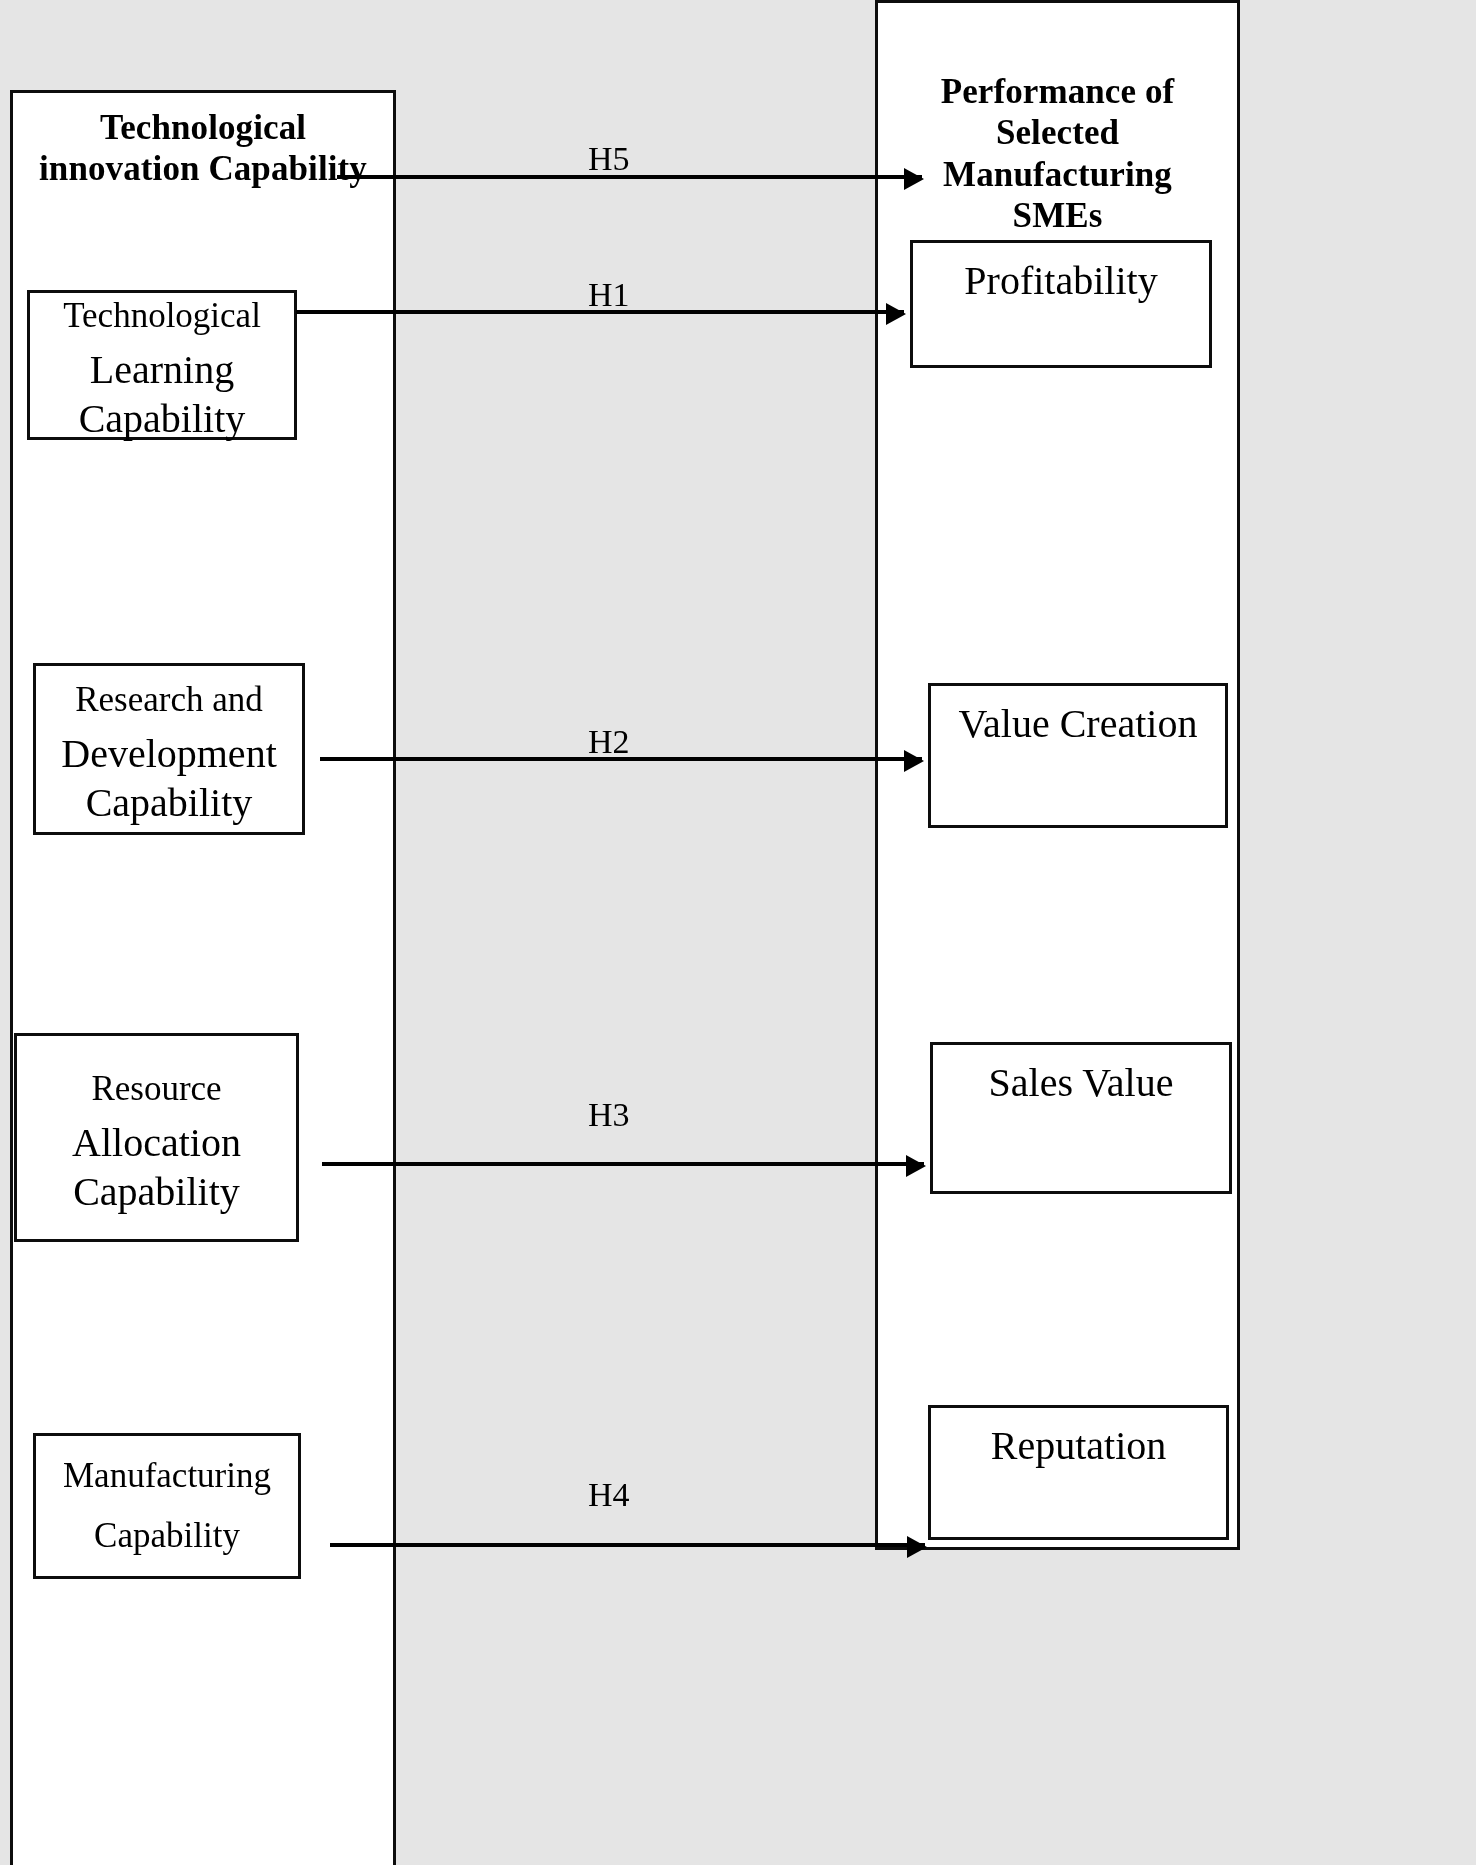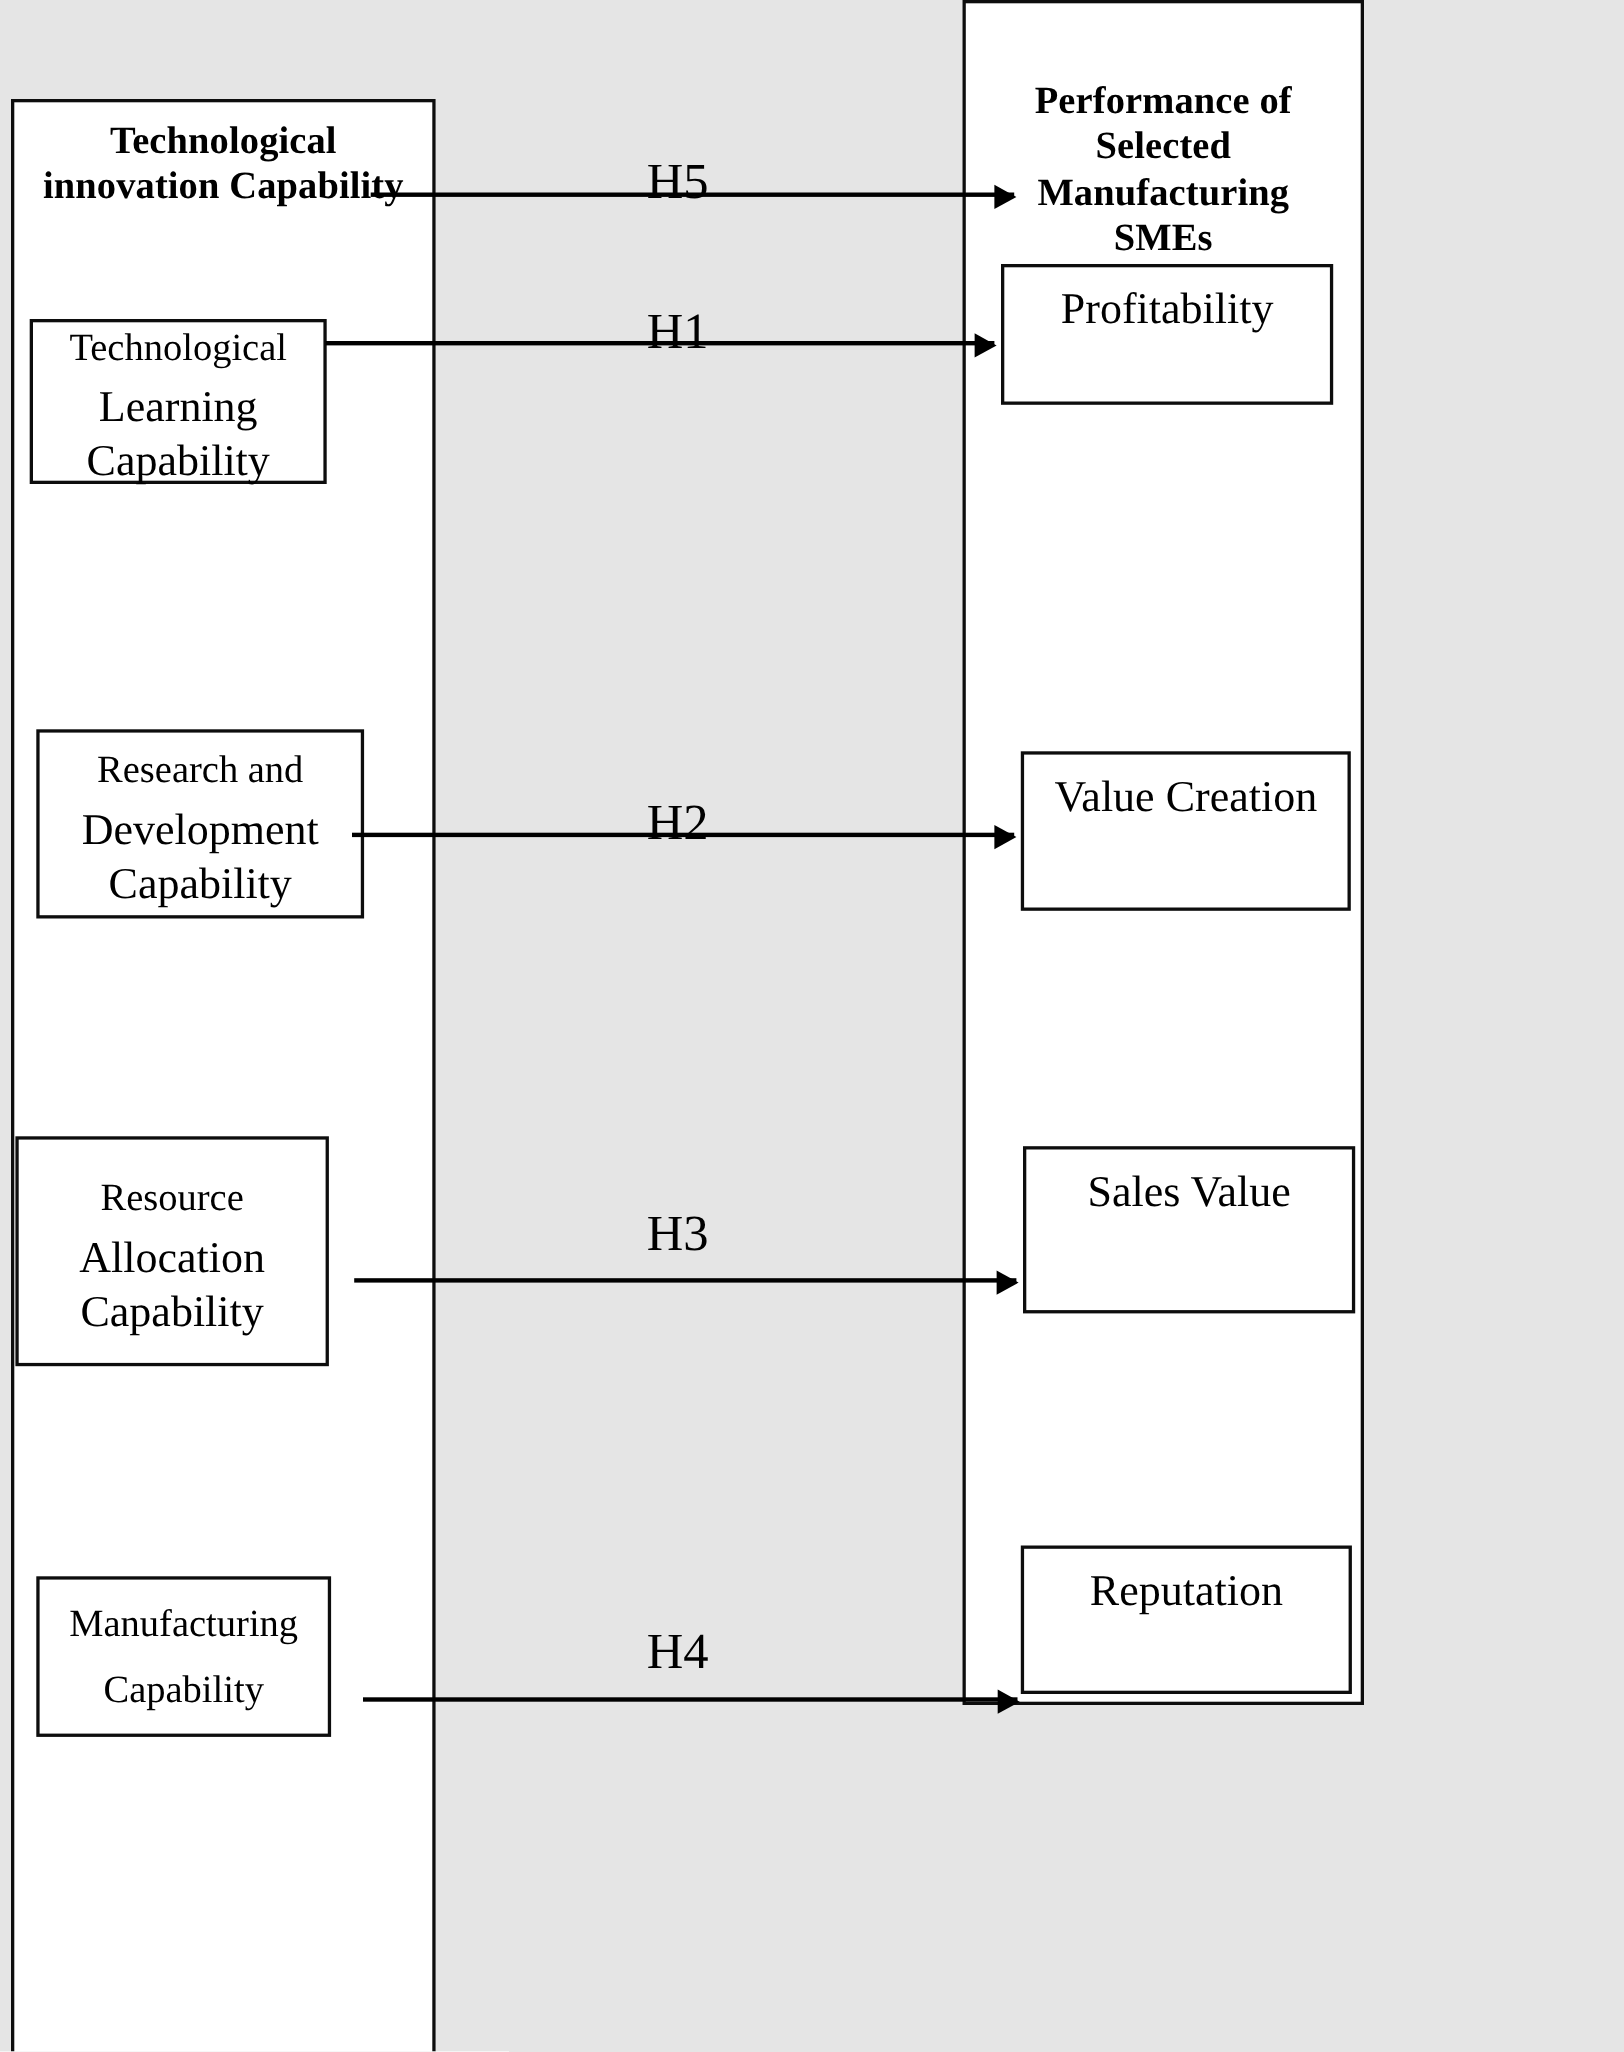--- a/index.html
+++ b/index.html
@@ -75,21 +75,21 @@
     right: -2px;
     top: -11px;
     width: 0;
     height: 0;
     border-top: 11px solid transparent;
     border-bottom: 11px solid transparent;
     border-left: 20px solid #000000;
   }
   .hlabel {
     position: absolute;
-    font-size: 46px;
+    font-size: 34px;
     line-height: 1;
     font-weight: 400;
     z-index: 5;
     white-space: nowrap;
   }
 </style>
 </head>
 <body>
 
 <div id="canvas">
@@ -97,21 +97,21 @@
   <div class="box outer" style="left:10px; top:90px; width:386px; height:1790px; padding-top:14px;">
     <div class="ttl">Technological innovation Capability</div>
   </div>
 
   <div class="box inner center-v" style="left:27px; top:290px; width:270px; height:150px;">
     <div class="lbl">Technological</div>
     <div class="lbl-tight">Learning</div>
     <div class="lbl-tight">Capability</div>
   </div>
 
-  <div class="box inner center-v" style="left:33px; top:663px; width:298px; height:172px;">
+  <div class="box inner center-v" style="left:33px; top:663px; width:272px; height:172px;">
     <div class="lbl">Research and</div>
     <div class="lbl-tight">Development</div>
     <div class="lbl-tight">Capability</div>
   </div>
 
   <div class="box inner center-v" style="left:14px; top:1033px; width:285px; height:209px;">
     <div class="lbl">Resource</div>
     <div class="lbl-tight">Allocation</div>
     <div class="lbl-tight">Capability</div>
   </div>

